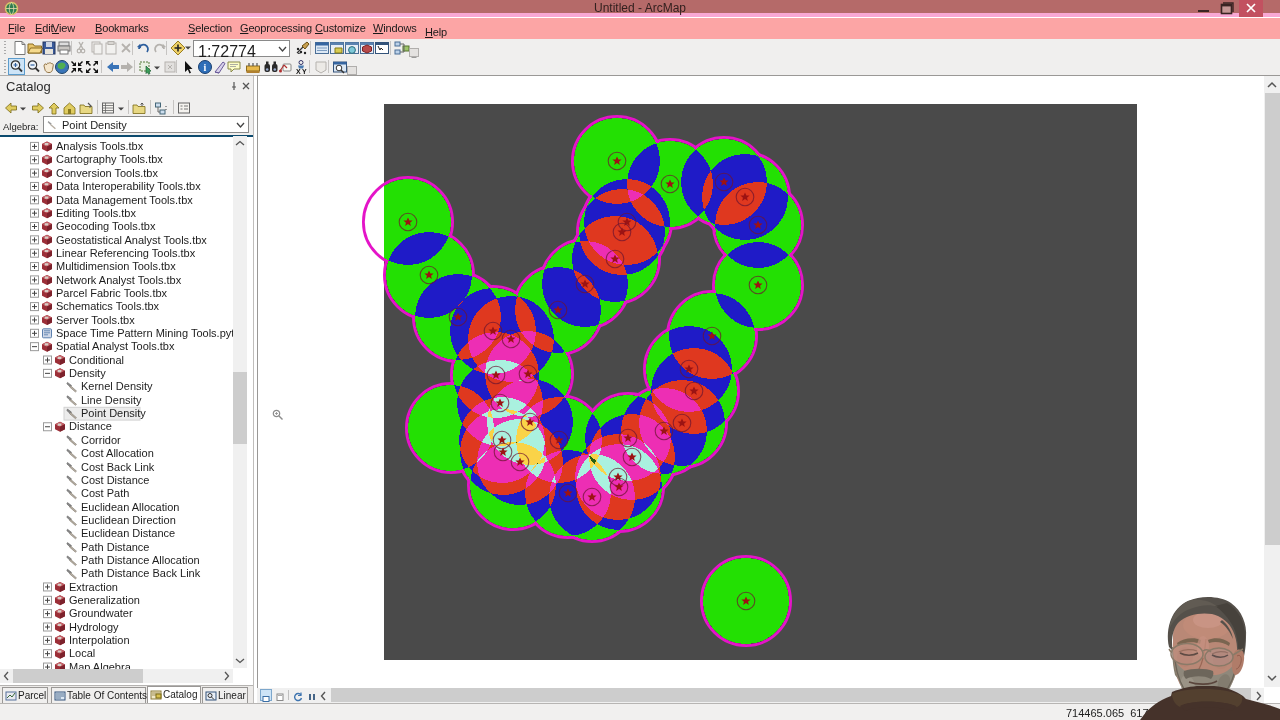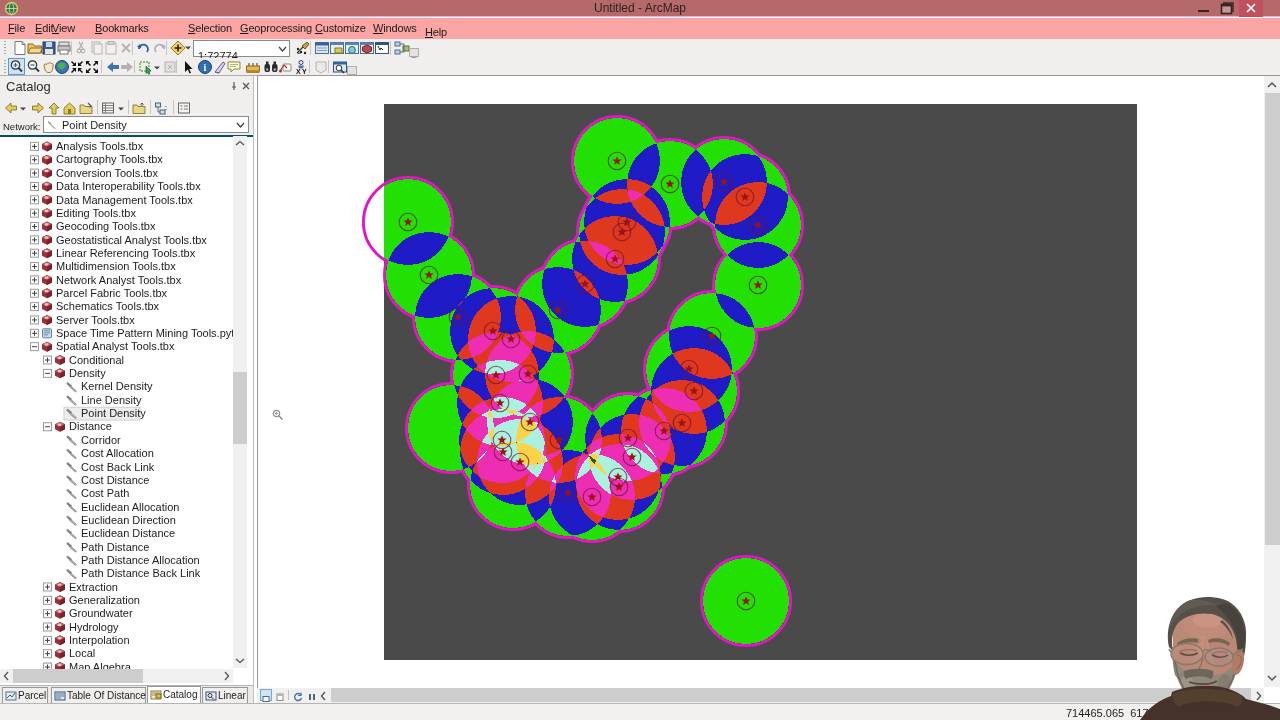--- a/index.html
+++ b/index.html
@@ -1,20 +1,20 @@
 <!DOCTYPE html>
 <html><head><meta charset="utf-8"><style>
 *{margin:0;padding:0;box-sizing:border-box}
 html,body{width:1280px;height:720px;overflow:hidden;background:#fff;
 font-family:"Liberation Sans",sans-serif}
 .abs{position:absolute}
 </style></head>
 <body>
 
-<div class="abs" style="left:0;top:0;width:1280px;height:17px;background:#b56a69;border-bottom:1px solid #f9a8d4">
+<div class="abs" style="left:0;top:0;width:1280px;height:17px;background:#b56a69;border-bottom:4px solid #f9a8d4">
  <svg class="abs" style="left:4px;top:1px" width="15" height="15" viewBox="0 0 15 15">
    <circle cx="7.5" cy="7.5" r="6" fill="#2e7d4f"></circle>
       <circle cx="7.5" cy="7.5" r="6" fill="none" stroke="#d8c36a" stroke-width="1.5"></circle>
    <path d="M2,7.5 h11 M7.5,1.5 c3,2 3,10 0,12 M7.5,1.5 c-3,2 -3,10 0,12" stroke="#e8e0b0" stroke-width="0.8" fill="none"></path>
  </svg>
  <div class="abs" style="left:0;top:1px;width:1280px;text-align:center;font-size:12px;color:#33201f">Untitled - ArcMap</div>
  <div class="abs" style="left:1198px;top:10px;width:11px;height:2px;background:#3a2423"></div>
  <svg class="abs" style="left:1220px;top:2px" width="14" height="13" viewBox="0 0 14 13">
       <rect x="1.5" y="2.5" width="10" height="9" fill="#c59795" stroke="#3a2423" stroke-width="1.6"></rect>
       <rect x="1.5" y="2.2" width="10" height="2.2" fill="#3a2423"></rect>
@@ -87,21 +87,21 @@
     </svg>
 <div class="abs" style="left:166px;top:2px;width:1px;height:14px;background:#c6c4c2"></div>
 <svg class="abs" style="left:170px;top:1px" width="16" height="16" viewBox="0 0 16 16">
       <path d="M8,1 L15,8 L8,15 L1,8 Z" fill="#f0d268 " stroke="#9a7d1e"></path>
       <path d="M8,4.5 v7 M4.5,8 h7" stroke="#222" stroke-width="1.6"></path>
     </svg>
 <svg class="abs" style="left:184px;top:6px" width="8" height="6">
       <path d="M1,1.5 L4,4.5 L7,1.5" fill="#444"></path>
     </svg>
 <div class="abs" style="left:193px;top:1px;width:97px;height:17px;background:#fff;border:1px solid #8a8a8a">
-      <div class="abs" style="left:4px;top:9px;font-size:11px;color:#1d1d1d">1:72774</div>
+      <div class="abs" style="left:4px;top:2px;font-size:16px;color:#1d1d1d">1:72774</div>
       <svg class="abs" style="left:84px;top:5px" width="9" height="7">
         <path d="M1,1 L4.5,5 L8,1" stroke="#444" stroke-width="1.3" fill="none"></path>
       </svg>
     </div>
 <svg class="abs" style="left:295px;top:1px" width="16" height="16" viewBox="0 0 16 16">
       <path d="M2,13 L8,7 M3,13.5 l2.5,-0.5" stroke="#333" stroke-width="1.2" fill="none"></path>
       <path d="M7,6 l5,-4 l2,2 l-4,5 Z" fill="#c8a050" stroke="#6b5012"></path>
       <circle cx="3" cy="9" r="1.2" fill="#222"></circle>
       <circle cx="6" cy="12" r="1.2" fill="#222"></circle>
       <circle cx="10" cy="13" r="1.2" fill="#222"></circle>
@@ -298,21 +298,21 @@
       <rect x="1.5" y="2" width="5" height="4" fill="#cde" stroke="#467"></rect>
       <rect x="6" y="9" width="5" height="4" fill="#cde" stroke="#467"></rect>
       <path d="M4,6 v5 h2" fill="none" stroke="#666"></path>
       <path d="M12,5 v1 m0,2 v1" stroke="#444"></path>
     </svg>
 <div class="abs" style="left:173px;top:24px;width:1px;height:14px;background:#c6c4c2"></div>
 <svg class="abs" style="left:177px;top:25px" width="14" height="14">
       <rect x="1.5" y="2" width="11" height="10" fill="#f4f2ee" stroke="#666"></rect>
       <path d="M3.5,5 h2 M7,5 h4 M3.5,8 h2 M7,8 h4" stroke="#666" stroke-width="0.9"></path>
     </svg>
- <div class="abs" style="left:3px;top:45px;font-size:9.5px;color:#1d1d1d">Network:</div>
+ <div class="abs" style="left:3px;top:45px;font-size:9.5px;color:#1d1d1d">Algebra:</div>
  <div class="abs" style="left:43px;top:40px;width:206px;height:17px;background:#fff;border:1px solid #8a8a8a">
    <svg class="abs" style="left:3px;top:3px" width="11" height="11" viewBox="0 0 13 13">
      <path d="M1.5,1.2 L5.5,4.2 L4.3,5.8 L0.8,2.6 Z" fill="#9a9a9a"></path>
         <path d="M4.6,4.6 L10.5,9.8 L9.4,10.8 L3.6,5.8 Z" fill="#b7afa2"></path>
    </svg>
    <div class="abs" style="left:18px;top:2px;font-size:11px;color:#1d1d1d">Point Density</div>
    <svg class="abs" style="left:192px;top:5px" width="9" height="7">
         <path d="M1,1 L4.5,5 L8,1" stroke="#444" stroke-width="1.3" fill="none"></path>
       </svg>
  </div>
@@ -726,21 +726,21 @@
           <rect x="1" y="2" width="10" height="8" fill="#e8e8f0" stroke="#55709a"></rect>
           <path d="M2,8 l3,-3 l2,2 l3,-4" stroke="#3a6a3a" fill="none"></path>
         </svg>
         <div class="abs" style="left:15px;top:2px;font-size:10px;color:#1d1d1d;white-space:nowrap">Parcel</div>
       </div>
 <div class="abs" style="left:51px;top:1px;width:95px;height:16px;background:#f0efee;border:1px solid #9a9896;border-bottom:none">
         <svg class="abs" style="left:2px;top:2px" width="12" height="12">
           <rect x="1" y="2" width="10" height="8" fill="#dce8f4" stroke="#33537a"></rect>
           <path d="M2,4 h8 M2,6 h8 M2,8 h5" stroke="#33537a" stroke-width="0.8"></path>
         </svg>
-        <div class="abs" style="left:15px;top:2px;font-size:10px;color:#1d1d1d;white-space:nowrap">Table Of Distance</div>
+        <div class="abs" style="left:15px;top:2px;font-size:10px;color:#1d1d1d;white-space:nowrap">Table Of Contents</div>
       </div>
 <div class="abs" style="left:147px;top:0px;width:54px;height:18px;background:#fff;border:1px solid #9a9896;border-bottom:none">
         <svg class="abs" style="left:2px;top:2px" width="12" height="12">
           <rect x="1" y="2" width="10" height="8" fill="#f0e8c8" stroke="#8a7a3a"></rect>
           <path d="M2,4 h8 M2,6 h8" stroke="#8a7a3a" stroke-width="0.8"></path>
           <rect x="6" y="5" width="5" height="4" fill="#d8c050" stroke="#7a6a14"></rect>
         </svg>
         <div class="abs" style="left:15px;top:2px;font-size:10px;color:#1d1d1d;white-space:nowrap">Catalog</div>
       </div>
 <div class="abs" style="left:202px;top:1px;width:46px;height:16px;background:#f0efee;border:1px solid #9a9896;border-bottom:none">

